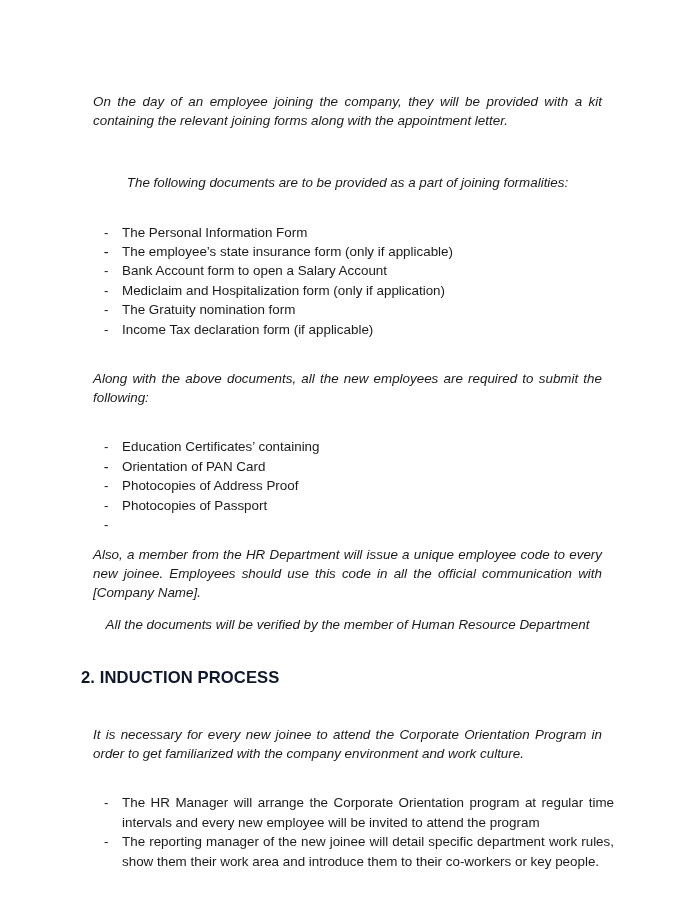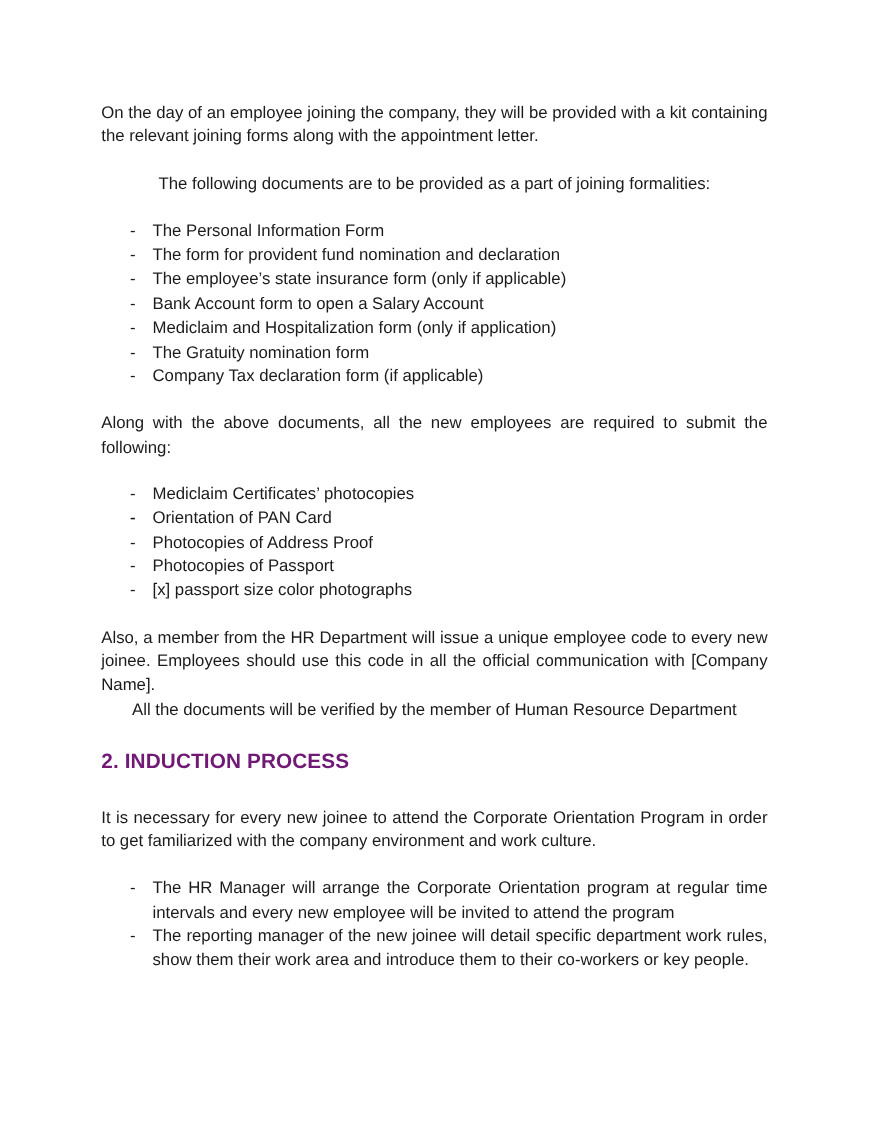--- a/index.html
+++ b/index.html
@@ -23,26 +23,27 @@
     overflow: hidden;
     background: #ffffff;
   }
   .content {
     position: absolute;
     left: 81px;
     top: 80px;
     width: 533px;
   }
   p.body-para {
-    margin: 0;
+    margin: 12px;
     font-size: 13.4px;
     line-height: 19.2px;
     text-align: justify;
     text-justify: inter-word;
     color: #1b1b1b;
+    font-style: italic;
   }
   p.body-para.flush {
     text-align: center;
   }
   .spacer-para {
     height: 19px;
   }
   .spacer-list-top {
     height: 18px;
   }
@@ -73,21 +74,21 @@
     top: 0;
     width: 10px;
     color: #1b1b1b;
   }
   h2.section-heading {
     margin: 0;
     font-size: 16.6px;
     line-height: 22px;
     font-weight: bold;
     letter-spacing: 0.1px;
-    color: #701a75;
+    color: #0f172a;
     text-align: left;
   }
   .spacer-heading-top {
     height: 21px;
   }
   .spacer-heading-bottom {
     height: 24px;
   }
 </style>
 </head>
@@ -99,41 +100,41 @@
     <p class="body-para">On the day of an employee joining the company, they will be provided with a kit containing the relevant joining forms along with the appointment letter.</p>
 
     <div class="spacer-para"></div>
 
     <p class="body-para flush">The following documents are to be provided as a part of joining formalities:</p>
 
     <div class="spacer-list-top"></div>
 
     <ul class="dash-list">
       <li><span class="dash">-</span><span>The Personal Information Form</span></li>
-      <li><span class="dash">-</span><span>The form for provident fund nomination and declaration</span></li>
+      <li><span class="dash">-</span></li>
       <li><span class="dash">-</span><span>The employee’s state insurance form (only if applicable)</span></li>
       <li><span class="dash">-</span><span>Bank Account form to open a Salary Account</span></li>
       <li><span class="dash">-</span><span>Mediclaim and Hospitalization form (only if application)</span></li>
       <li><span class="dash">-</span><span>The Gratuity nomination form</span></li>
-      <li><span class="dash">-</span><span>Company Tax declaration form (if applicable)</span></li>
+      <li><span class="dash">-</span><span>Income Tax declaration form (if applicable)</span></li>
     </ul>
 
     <div class="spacer-list-bottom"></div>
 
     <p class="body-para">Along with the above documents, all the new employees are required to submit the following:</p>
 
     <div class="spacer-list-top"></div>
 
     <ul class="dash-list">
-      <li><span class="dash">-</span><span>Mediclaim Certificates’ photocopies</span></li>
+      <li><span class="dash">-</span><span>Education Certificates’ containing</span></li>
       <li><span class="dash">-</span></li>
       <li><span class="dash">-</span><span>Orientation of PAN Card</span></li>
       <li><span class="dash">-</span><span>Photocopies of Address Proof</span></li>
       <li><span class="dash">-</span><span>Photocopies of Passport</span></li>
-      <li><span class="dash">-</span><span>[x] passport size color photographs</span></li>
+      <li><span class="dash">-</span></li>
     </ul>
 
     <div class="spacer-list-bottom"></div>
 
     <p class="body-para">Also, a member from the HR Department will issue a unique employee code to every new joinee. Employees should use this code in all the official communication with [Company Name].</p>
     <p class="body-para flush">All the documents will be verified by the member of Human Resource Department</p>
 
     <div class="spacer-heading-top"></div>
 
     <h2 class="section-heading">2. INDUCTION PROCESS</h2>

